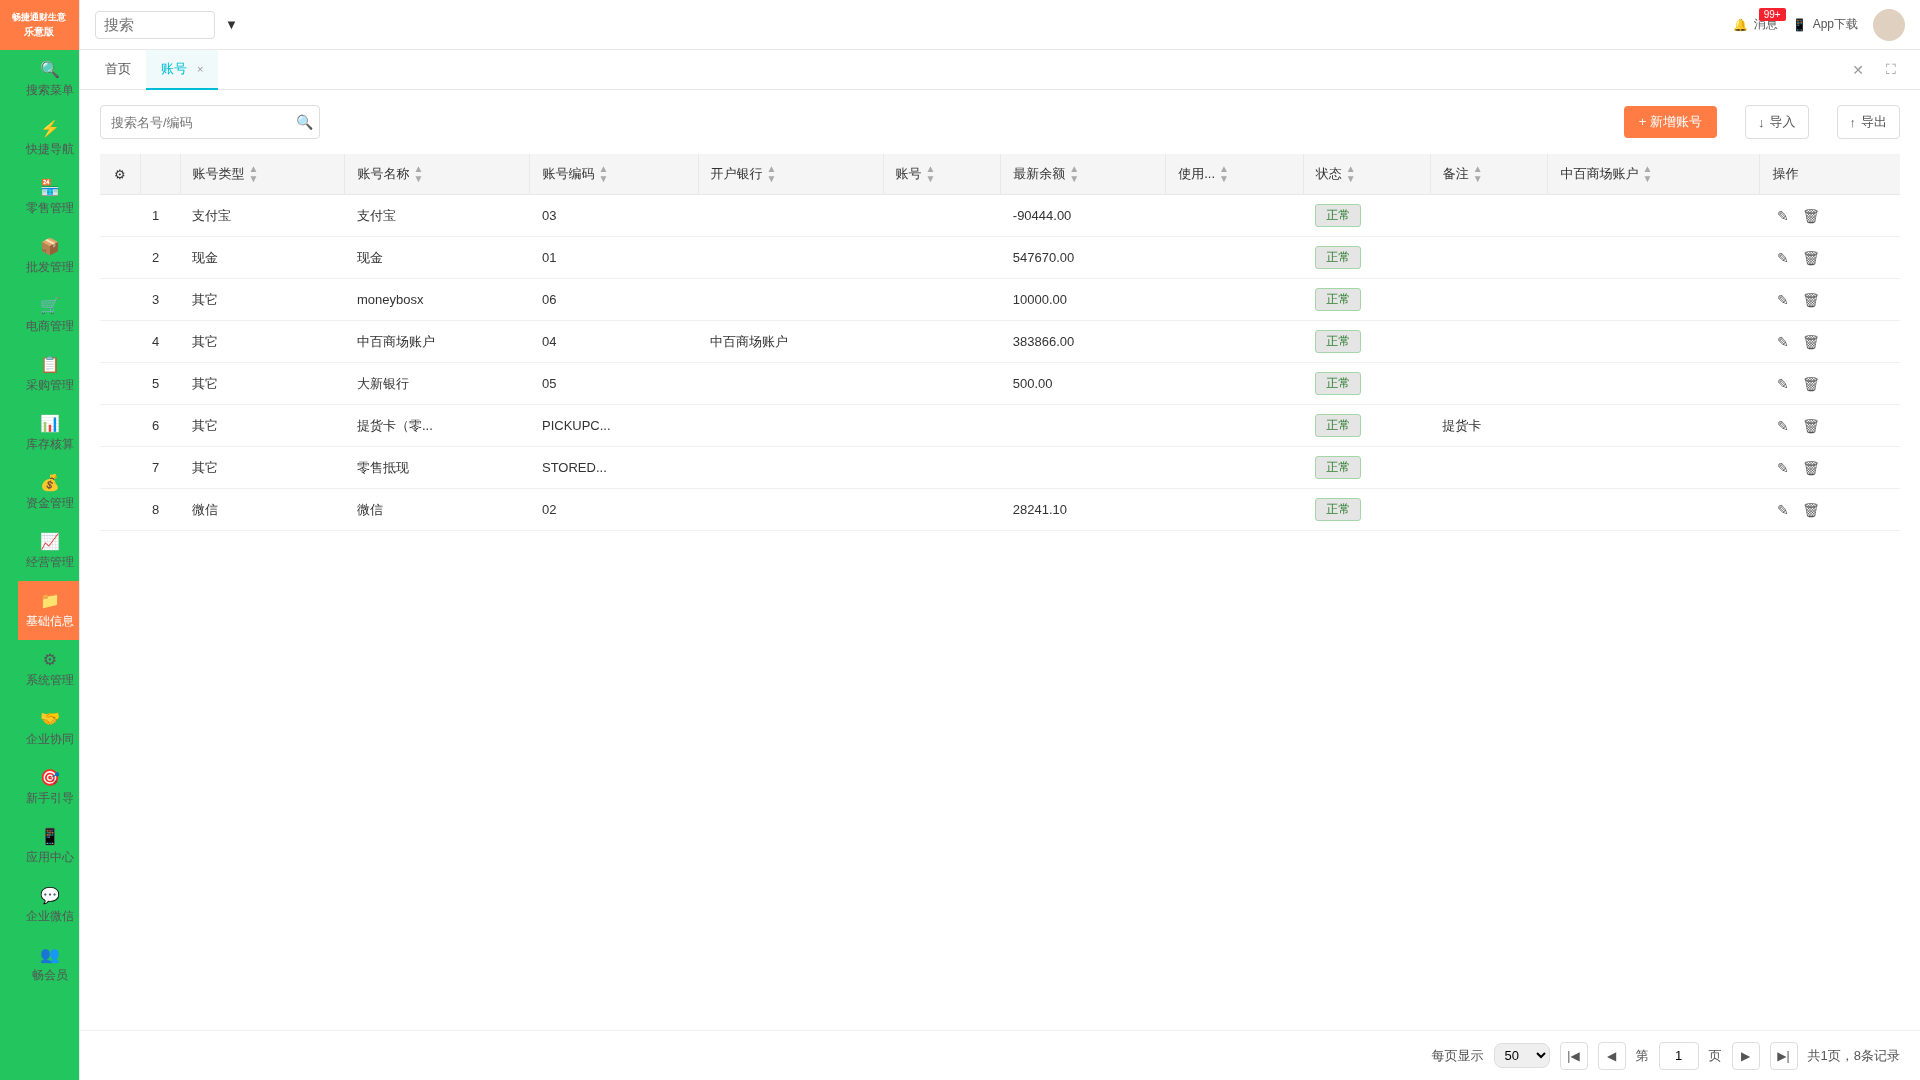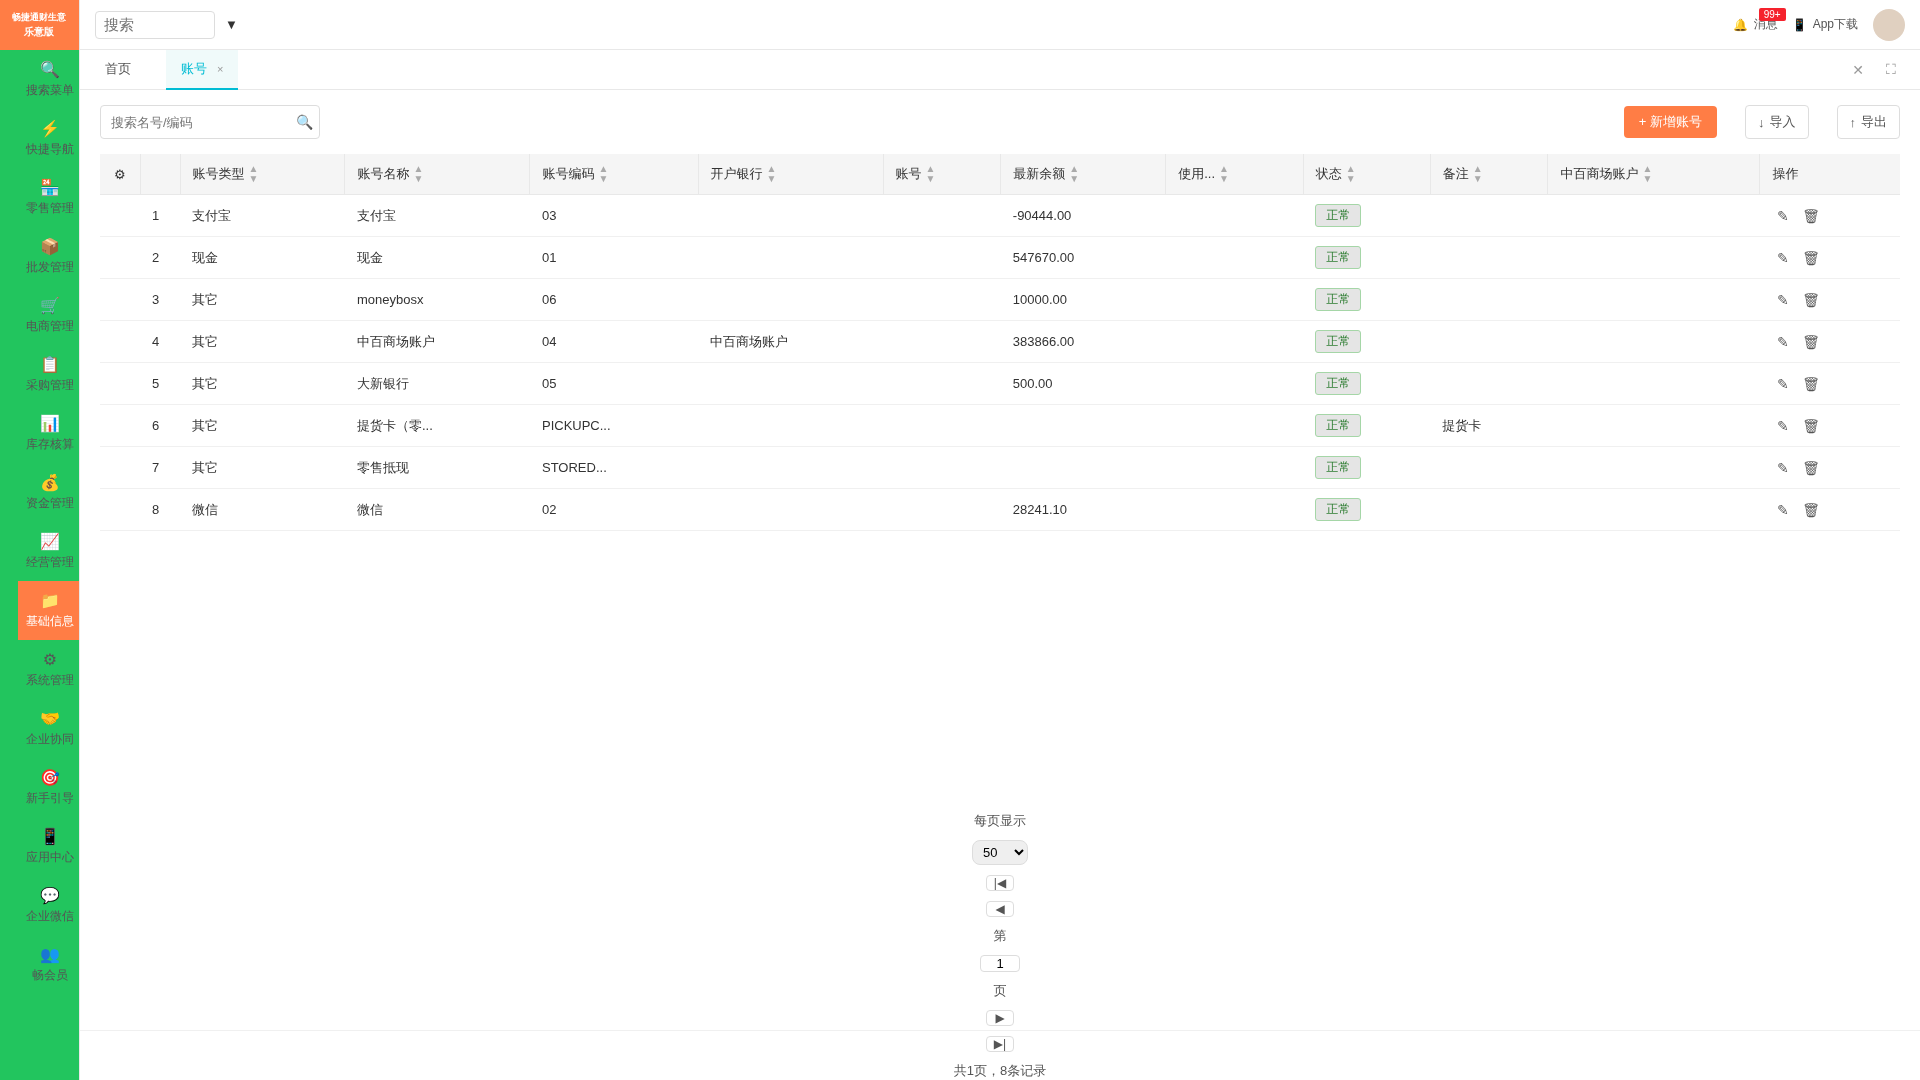--- a/index.html
+++ b/index.html
@@ -131,21 +131,20 @@
 
     
     .tab-bar {
       height: 40px;
       background: #fff;
       display: flex;
       align-items: center;
       border-bottom: 1px solid #e8e8e8;
       flex-shrink: 0;
       padding-left: 10px;
-      gap: 20px;
     }
     .tab {
       height: 40px;
       display: flex;
       align-items: center;
       padding: 0 15px;
       cursor: pointer;
       font-size: 13px;
       color: #555;
       border-bottom: 2px solid transparent;
@@ -311,21 +310,20 @@
       height: 50px;
       display: flex;
       align-items: center;
       justify-content: flex-end;
       padding: 0 20px;
       gap: 10px;
       border-top: 1px solid #f0f0f0;
       flex-shrink: 0;
       font-size: 13px;
       color: #555;
-      flex-direction: column;
     }
     .page-size-select {
       border: 1px solid #ddd;
       border-radius: 8px;
       padding: 3px 6px;
       font-size: 13px;
     }
     .page-btn {
       width: 28px;
       height: 28px;

